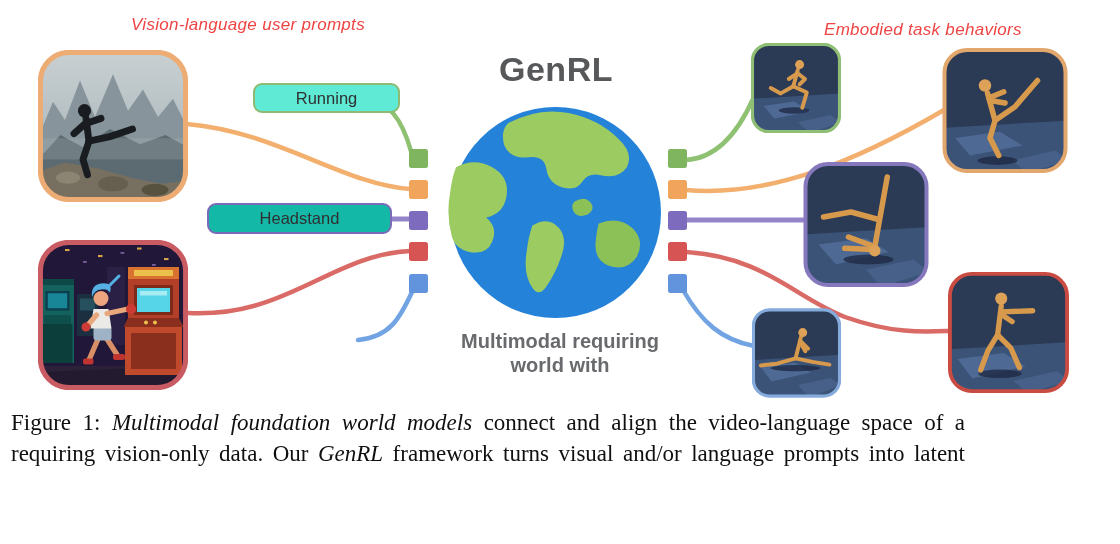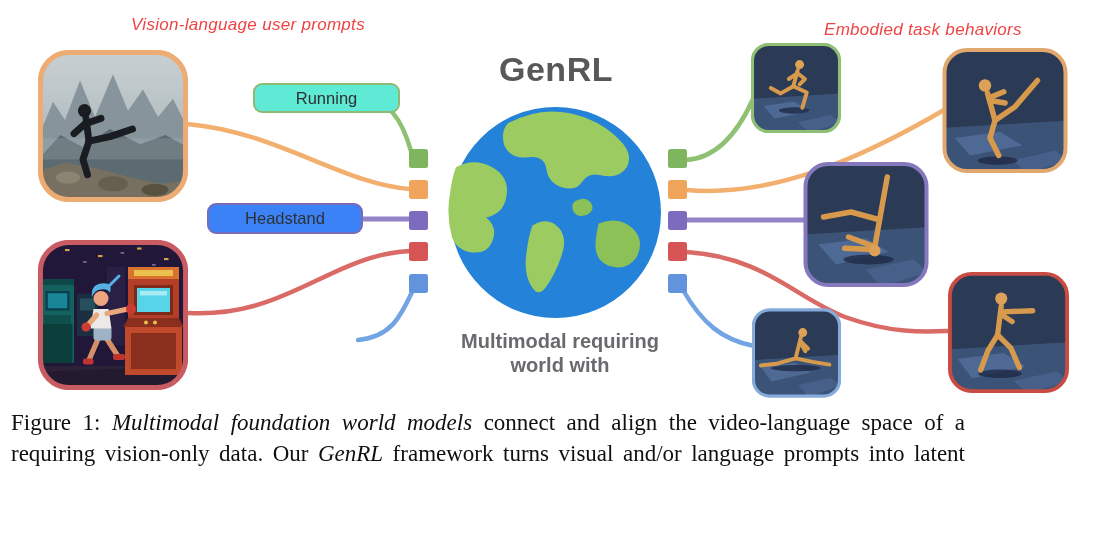--- a/index.html
+++ b/index.html
@@ -71,21 +71,21 @@
   </div>
 
   <div class="abs subtitle" style="left:410px;top:329px;width:300px;">
     <div>Multimodal requiring</div>
     <div>world with</div>
   </div>
 
   <div class="abs prompt-box" style="left: 213px; top: 83px; width: 147px; height: 30px; background: #5eead4; border-color: rgb(142, 186, 113); margin-left: 40px;">
     <span>Running</span>
   </div>
-  <div class="abs prompt-box" style="left: 207px; top: 203px; width: 156px; height: 31px; background: #3b82f6; border-color: rgb(123, 106, 184);">
+  <div class="abs prompt-box" style="left: 207px; top: 203px; width: 185px; height: 31px; background: #14b8a6; border-color: rgb(123, 106, 184);">
     <span>Headstand</span>
   </div>
 
   <div class="abs imgwrap" style="left:38px;top:50px;">
     <svg width="150" height="152" viewBox="0 0 100 100" preserveAspectRatio="none">
       <defs>
         <clipPath id="clipP1">
             <rect x="2" y="2" width="96" height="96" rx="18"></rect>
           </clipPath>
         <linearGradient id="sky1" x1="0" y1="0" x2="0" y2="1">

